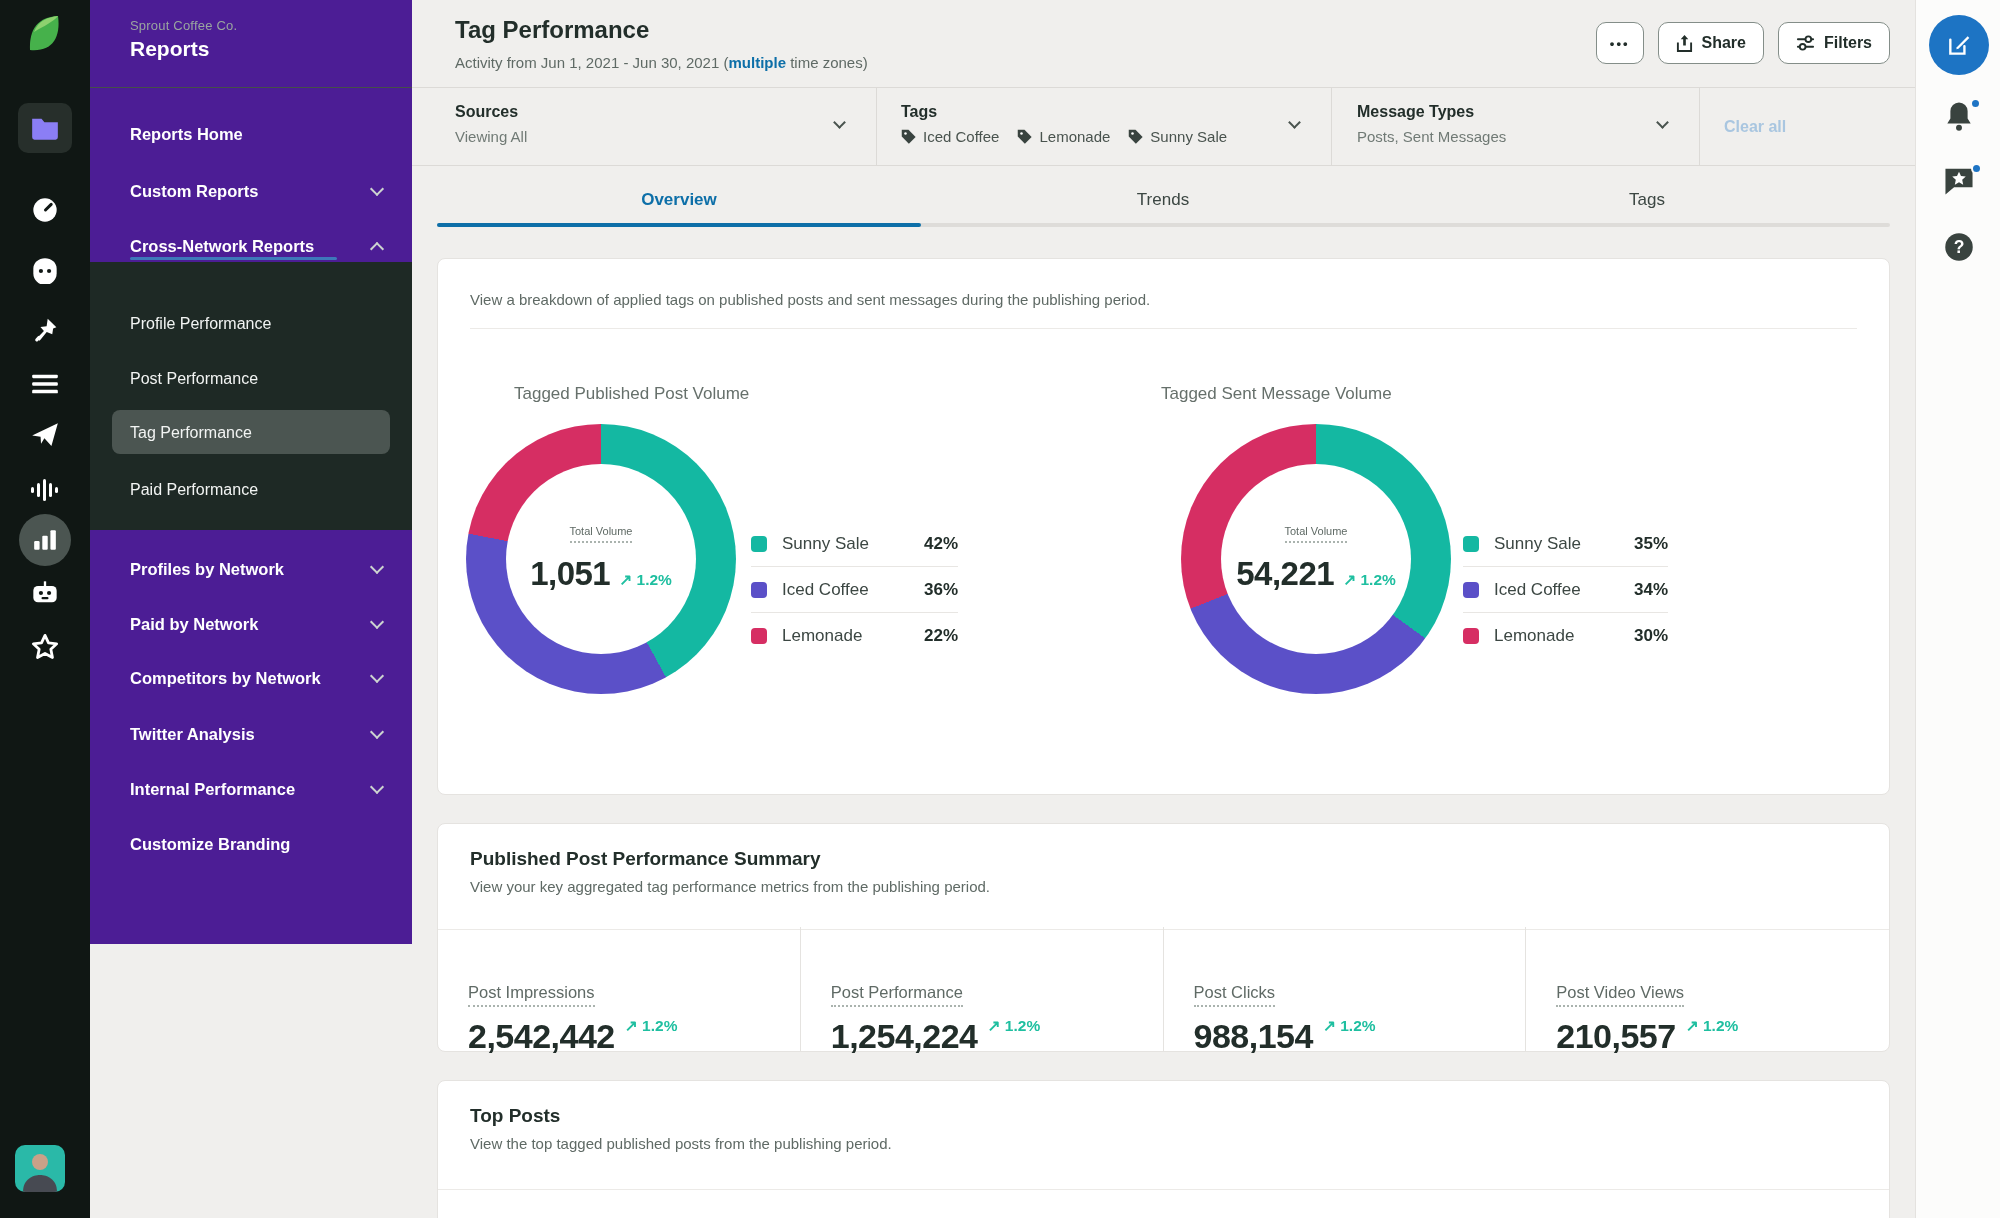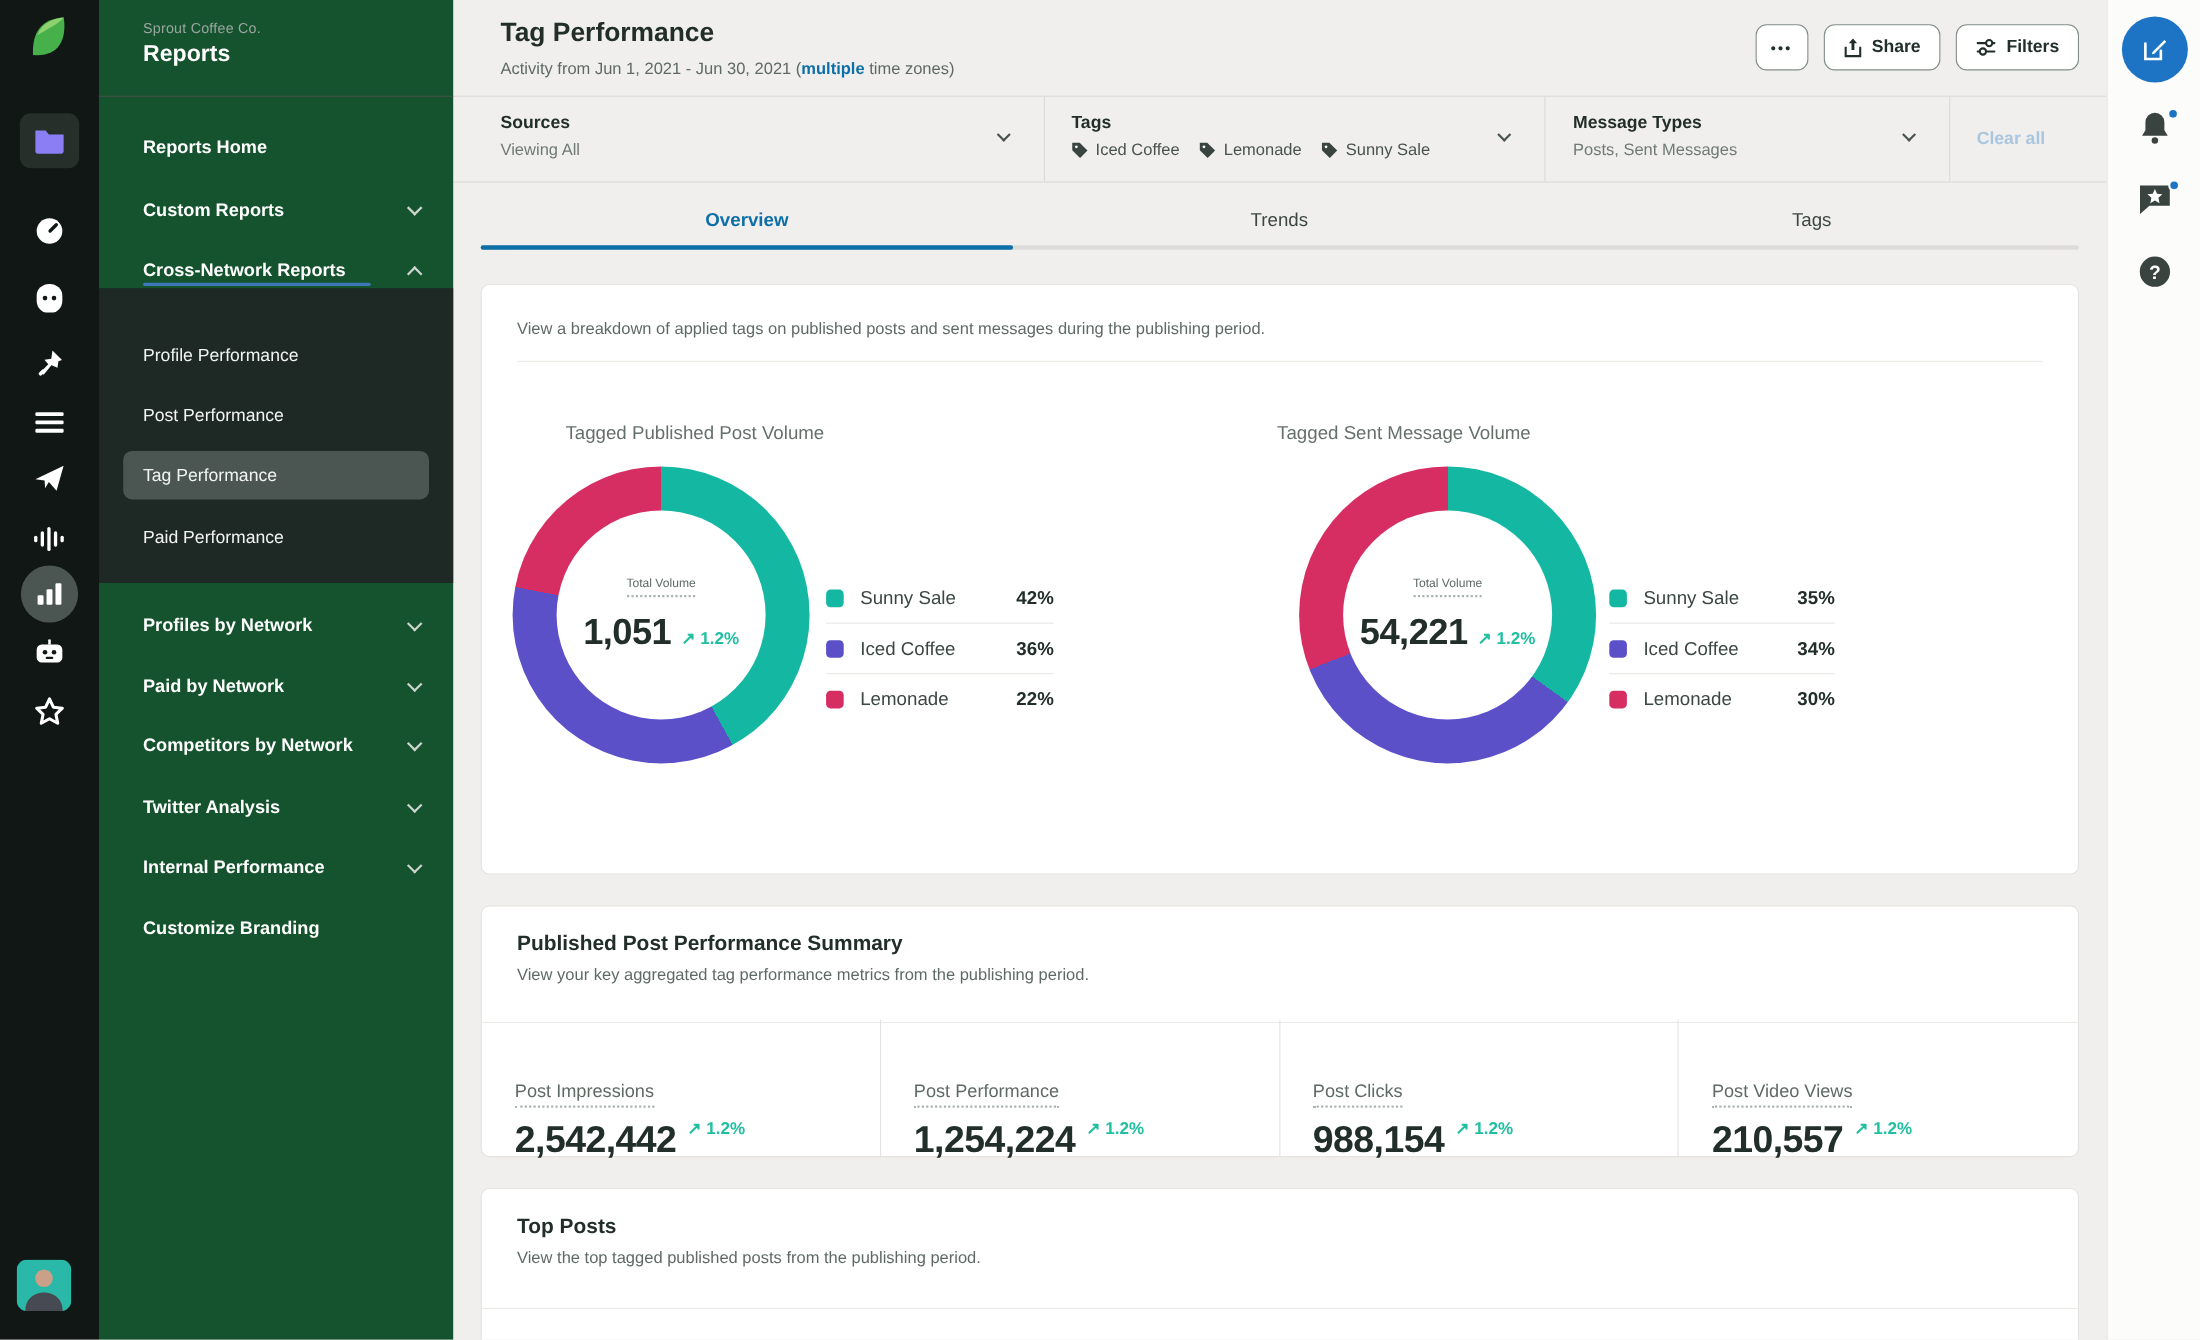--- a/index.html
+++ b/index.html
@@ -7,21 +7,21 @@
   body { position:relative; font-family:"Liberation Sans", sans-serif; background:#f0efed; color:#222e2a; }
 
   
   .rail { position:absolute; left:0; top:0; width:90px; height:1218px; background:#101714; z-index:5; }
   .rail-item { position:absolute; left:0; width:90px; display:flex; justify-content:center; align-items:center; cursor:pointer; }
   .rail-box { width:54px; height:50px; background:#272f2b; border-radius:10px; display:flex; align-items:center; justify-content:center; }
   .rail-circle { width:52px; height:52px; background:#4b5551; border-radius:50%; display:flex; align-items:center; justify-content:center; }
   .rail-avatar { position:absolute; left:15px; top:1145px; width:50px; height:47px; border-radius:10px; overflow:hidden; cursor:pointer; }
 
   
-  .sidebar { position:absolute; left:90px; top:0; width:322px; height:1218px; background:#14532d; z-index:4; }
+  .sidebar { position:absolute; left:90px; top:0; width:322px; height:944px; background:#4c1d95; z-index:4; }
   .sb-head { position:absolute; left:40px; top:18px; }
   .sb-account { font-size:13px; color:#9aa5a0; letter-spacing:.2px; }
   .sb-title { font-size:21px; font-weight:bold; color:#ffffff; margin-top:4px; }
   .sb-divider { position:absolute; left:0; top:87px; width:322px; height:1px; background:#454f4a; }
   .sb-darkpanel { position:absolute; left:0; top:262px; width:322px; height:268px; background:#1e2925; }
   .sb-item { position:absolute; left:40px; right:30px; height:24px; display:flex; align-items:center; justify-content:space-between; color:#fff; font-size:16.5px; font-weight:bold; cursor:pointer; z-index:2; }
   .sb-item.sub { font-weight:normal; font-size:16px; color:#f2f4f3; }
   .sb-pill { position:absolute; left:22px; top:410px; width:278px; height:44px; background:#4b5551; border-radius:8px; z-index:1; }
   .sb-underline { position:absolute; left:40px; top:257px; width:207px; height:3px; background:#3e78ba; border-radius:2px; z-index:2; }
   .chev { width:10px; height:10px; border-right:2.4px solid #cdd4d0; border-bottom:2.4px solid #cdd4d0; transform:rotate(45deg); margin-top:-4px; }
@@ -35,21 +35,21 @@
   .pg-sub { position:absolute; left:43px; top:54px; font-size:15px; color:#5f6a65; }
   .pg-sub .lnk { color:#0d6fa8; font-weight:bold; cursor:pointer; }
   .header-actions { position:absolute; right:25px; top:22px; display:flex; gap:14px; align-items:center; }
   .btn { height:42px; background:#fff; border:1.5px solid #848e89; border-radius:10px; display:flex; align-items:center; gap:9px; padding:0 17px; font-size:16px; font-weight:bold; color:#222e2a; cursor:pointer; white-space:nowrap; }
   .btn .cmp { font-weight:normal; color:#707a75; font-size:14.5px; }
   .btn.sq { padding:0 13px; letter-spacing:1px; }
 
   
   .filter-bar { position:absolute; left:0; top:88px; width:100%; height:78px; border-bottom:1px solid #dcdad7; display:flex; }
   .fgroup { position:relative; height:100%; cursor:pointer; }
-  .fg1 { width:538px; border-right:1px solid #dcdad7; padding:15px 0 0 43px; }
+  .fg1 { width:465px; border-right:1px solid #dcdad7; padding:15px 0 0 43px; }
   .fg2 { width:455px; border-right:1px solid #dcdad7; padding:15px 0 0 24px; }
   .fg3 { width:368px; border-right:1px solid #dcdad7; padding:15px 0 0 25px; }
   .fg4 { flex:1; display:flex; align-items:center; padding-left:24px; }
   .flabel { font-size:16px; font-weight:bold; color:#222e2a; }
   .fvalue { font-size:15px; color:#707a75; margin-top:7px; }
   .fchips { display:flex; gap:18px; margin-top:7px; align-items:center; }
   .chip { display:flex; align-items:center; gap:7px; font-size:15px; color:#49534e; }
   .fchev { position:absolute; right:32px; top:34px; }
   .clear-all { font-size:16px; font-weight:bold; color:#a9c6e0; cursor:pointer; }
 

